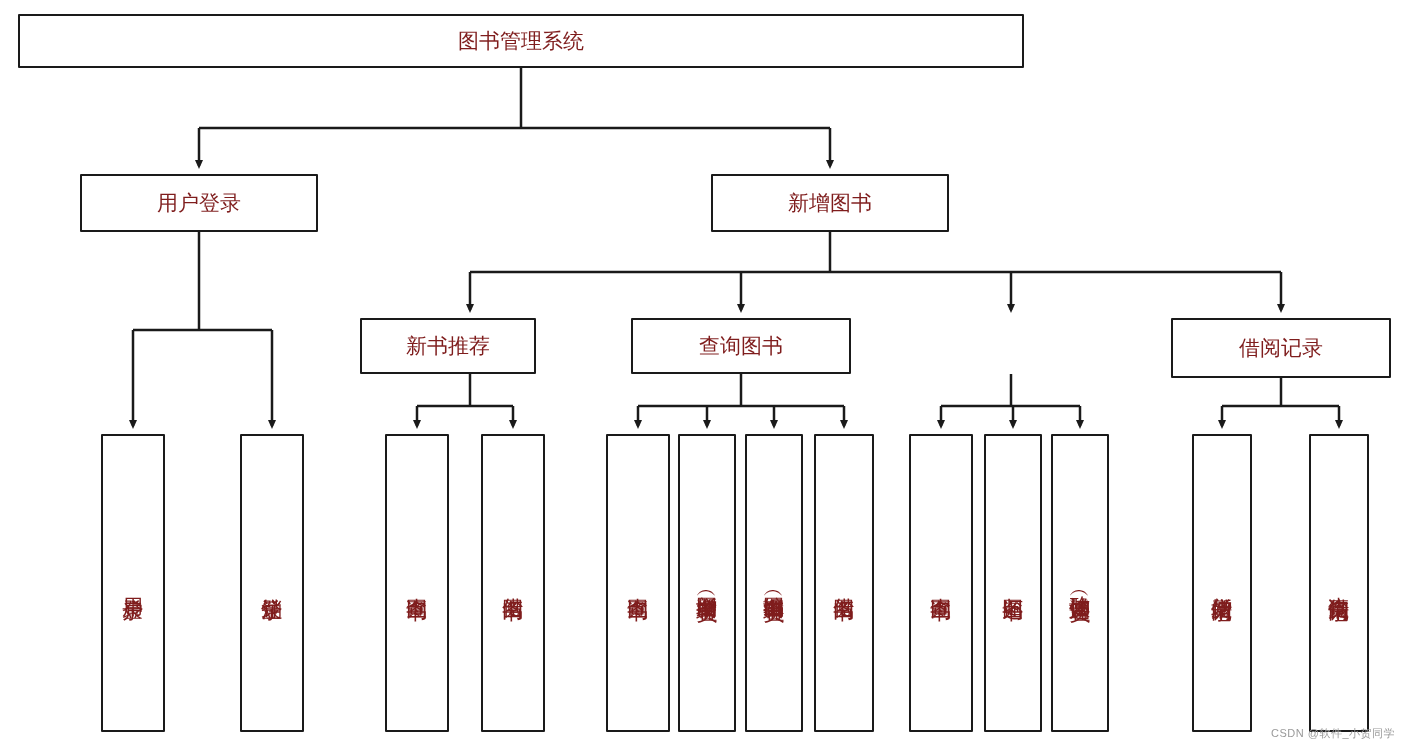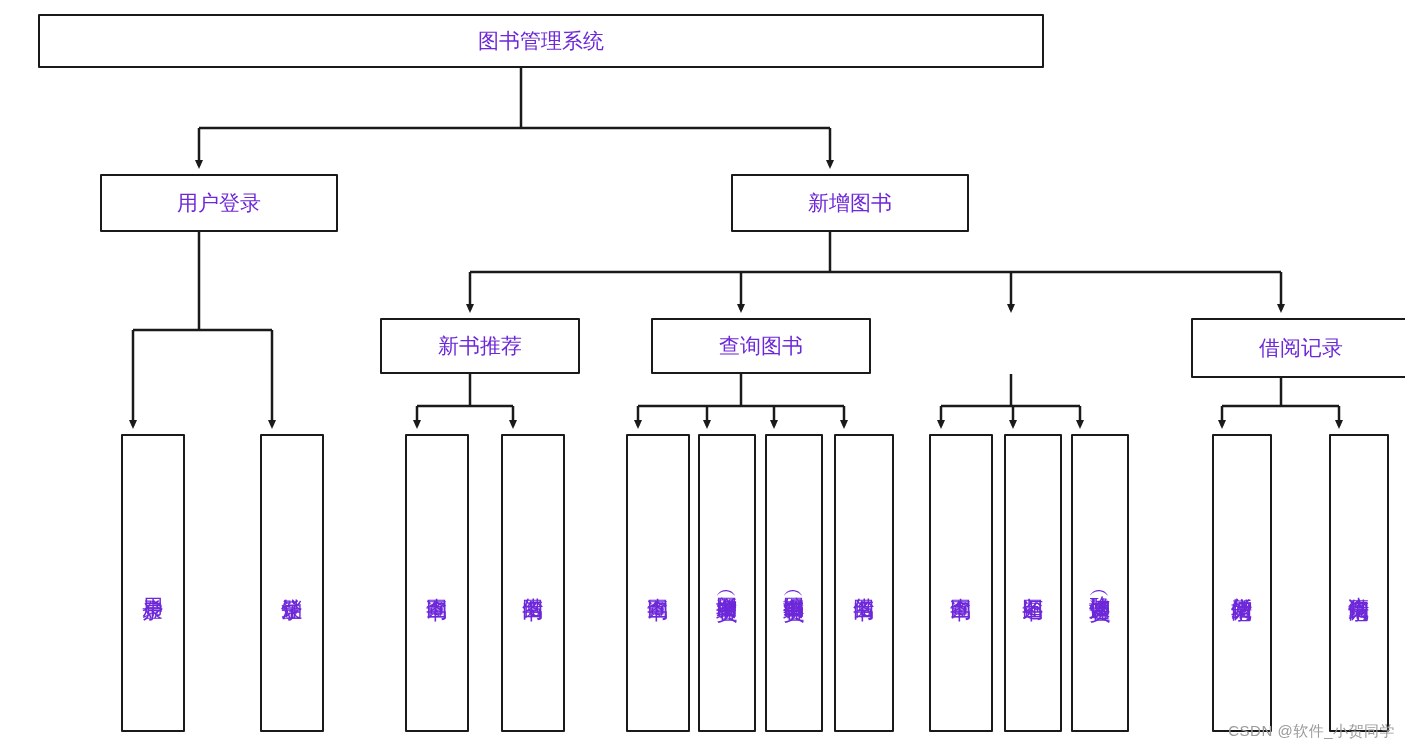--- a/index.html
+++ b/index.html
@@ -30,37 +30,36 @@
     position: absolute;
     box-sizing: border-box;
     border: 2px solid #1a1a1a;
     background: #ffffff;
     display: flex;
     align-items: center;
     justify-content: center;
     text-align: center;
     font-size: 21px;
     line-height: 1.25;
-    color: #6d28d9;
+    color: #7f1d1d;
     border-radius: 1px;
-    margin-left: 20px;
   }
   .node.vertical {
     writing-mode: vertical-rl;
     text-orientation: upright;
     letter-spacing: 1px;
     font-size: 21px;
     line-height: 1.3;
     padding: 6px 2px;
   }
   .watermark {
     position: absolute;
     right: 10px;
     bottom: 6px;
-    font-size: 15px;
+    font-size: 11px;
     color: #9a9a9a;
     letter-spacing: 0.5px;
     white-space: nowrap;
   }
 </style>
 </head>
 <body>
 
 <div id="canvas">
   <svg id="edges" viewBox="0 0 1405 747">
@@ -110,21 +109,21 @@
       <path d="M1222,406 L1339,406"></path>
       <path d="M1222,406 L1222,426" marker-end="url(#arrow)"></path>
       <path d="M1339,406 L1339,426" marker-end="url(#arrow)"></path>
     </g>
   </svg>
 
   <div class="node" style="left:18px;top:14px;width:1006px;height:54px;">图书管理系统</div>
   <div class="node" style="left:80px;top:174px;width:238px;height:58px;">用户登录</div>
   <div class="node" style="left:711px;top:174px;width:238px;height:58px;">新增图书</div>
 
-  <div class="node" style="left:360px;top:318px;width:200px;height:56px;">新书推荐</div>
+  <div class="node" style="left:360px;top:318px;width:176px;height:56px;">新书推荐</div>
   <div class="node" style="left:631px;top:318px;width:220px;height:56px;">查询图书</div>
   <div class="node" style="left:1171px;top:318px;width:220px;height:60px;">借阅记录</div>
 
   <div class="node vertical" style="left:101px;top:434px;width:64px;height:298px;">用户登录</div>
   <div class="node vertical" style="left:240px;top:434px;width:64px;height:298px;">注销登录</div>
 
   <div class="node vertical" style="left:385px;top:434px;width:64px;height:298px;">查询图书</div>
   <div class="node vertical" style="left:481px;top:434px;width:64px;height:298px;">借阅图书</div>
 
   <div class="node vertical" style="left:606px;top:434px;width:64px;height:298px;">查询图书</div>

